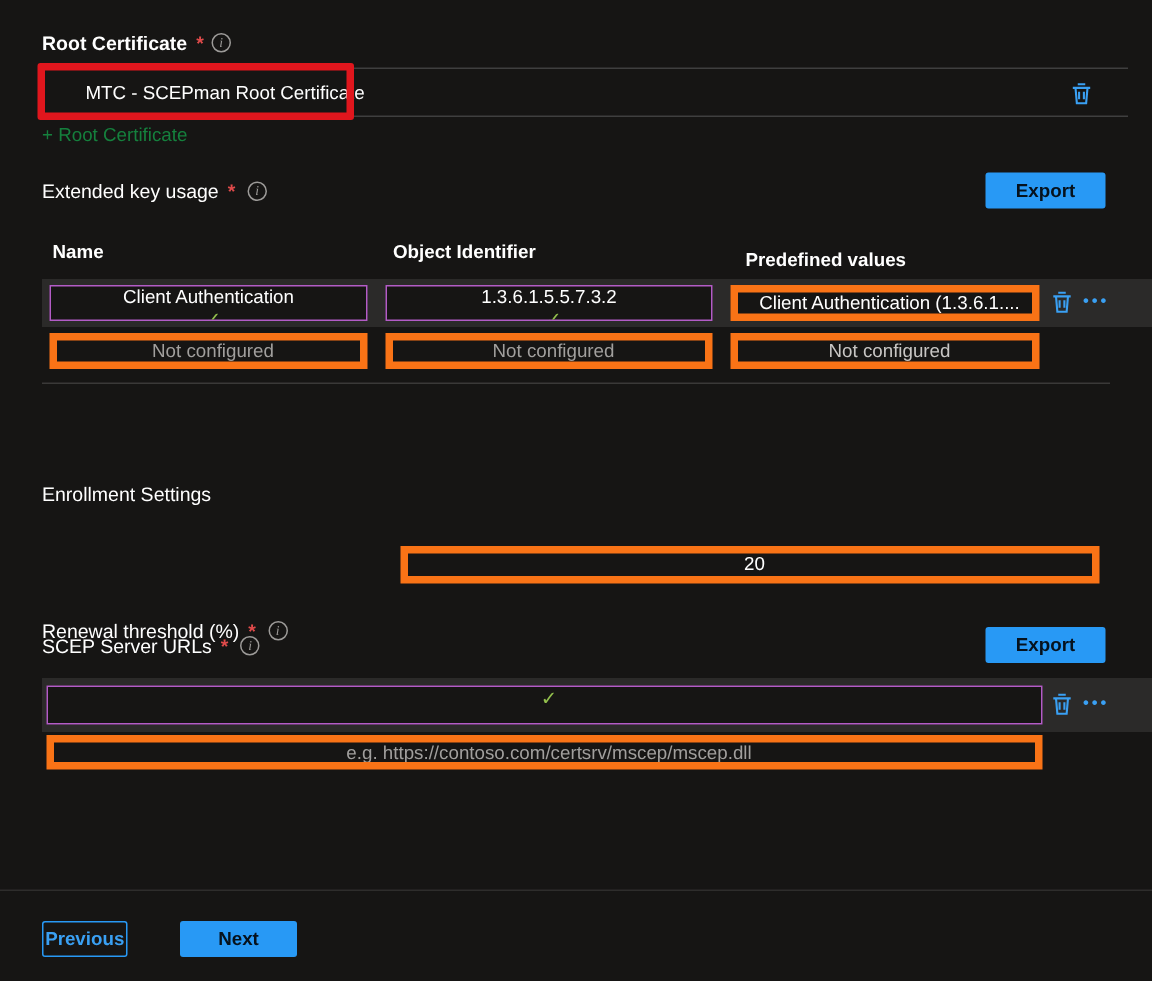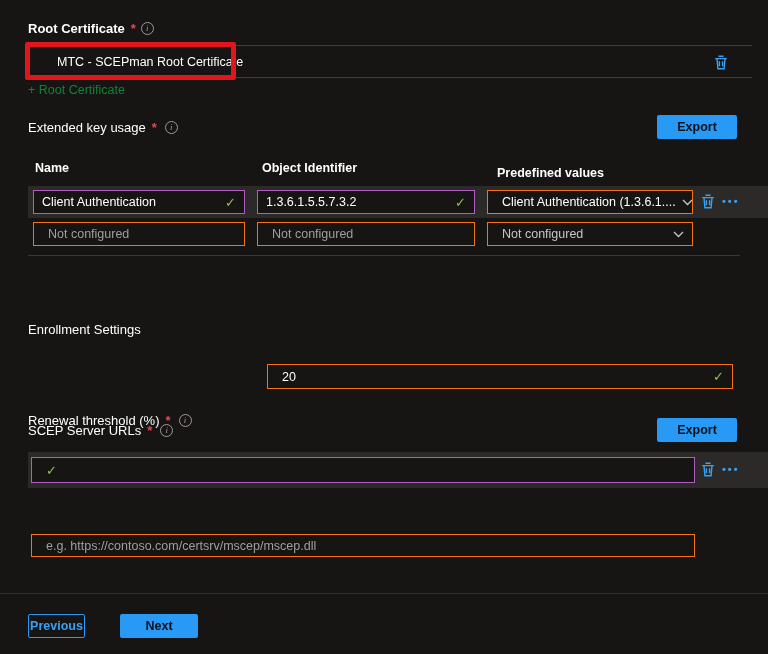--- a/index.html
+++ b/index.html
@@ -27,23 +27,23 @@
     cursor:pointer;
   }
   .btn-outline {
     background:transparent; color:#3aa0f3; border:1px solid #2899f5; border-radius:2px;
     font-weight:bold; font-size:12.5px; display:flex; align-items:center; justify-content:center;
     cursor:pointer;
   }
   .field {
     display:flex; align-items:center; justify-content:space-between;
     padding:0 8px; background:#161514; font-size:12.5px; color:#ffffff;
-    white-space:nowrap; overflow:hidden;
+    white-space:nowrap; overflow:hidden;flex-direction:column;
   }
-  .b-gray   { border:1px solid #f97316;padding-left:14px; }
+  .b-gray   { border:5px solid #f97316;padding-left:14px; }
   .b-purple { border:1px solid #b35cc6; }
   .ghost-text { color:#a19f9d; }
   .select-text { color:#c8c6c4; }
   .check { color:#93c04d; font-size:13px; font-weight:bold; flex:0 0 auto; margin-left:6px; }
   .row-strip { background:#2b2a29; }
   .divider { background:#3a3938; height:1px; }
   .hdr { font-weight:bold; font-size:12.5px; color:#ffffff; }
   .trash-btn { cursor:pointer; display:inline-flex; }
   .dots { color:#3aa0f3; font-size:11px; font-weight:bold; letter-spacing:2px; cursor:pointer; }
   .chev { display:inline-flex; margin-left:6px; flex:0 0 auto; }
@@ -167,21 +167,21 @@
 
   <span class="abs trash-btn" style="left:701px; top:462px;">
     <span>
       <svg width="14" height="15" viewBox="0 0 14 15">
         <path d="M4.5 1.2h5 M1.2 3.6h11.6 M3 3.6l.9 10.2h6.2l.9-10.2 M5.4 6.2v5 M8.6 6.2v5" stroke="#3aa0f3" stroke-width="1.4" fill="none"></path>
       </svg>
     </span>
   </span>
   <span class="abs dots" style="left:722px; top:463px;">•••</span>
 
-  <div class="abs field b-gray" style="left:31px; top:490px; width:664px; height:23px;margin-top:44px;">
+  <div class="abs field b-gray" style="left:31px; top:490px; width:664px; height:23px;">
     <span class="ghost-text">e.g. https://contoso.com/certsrv/mscep/mscep.dll</span>
   </div>
 
   <div class="abs" style="left:0; top:593px; width:768px; height:1px; background:#2e2d2c;"></div>
   <button class="abs btn-outline" style="left:28px; top:614px; width:57px; height:24px;">Previous</button>
   <button class="abs btn-primary" style="left:120px; top:614px; width:78px; height:24px;">Next</button>
 
 </div>
 
 </body></html>

